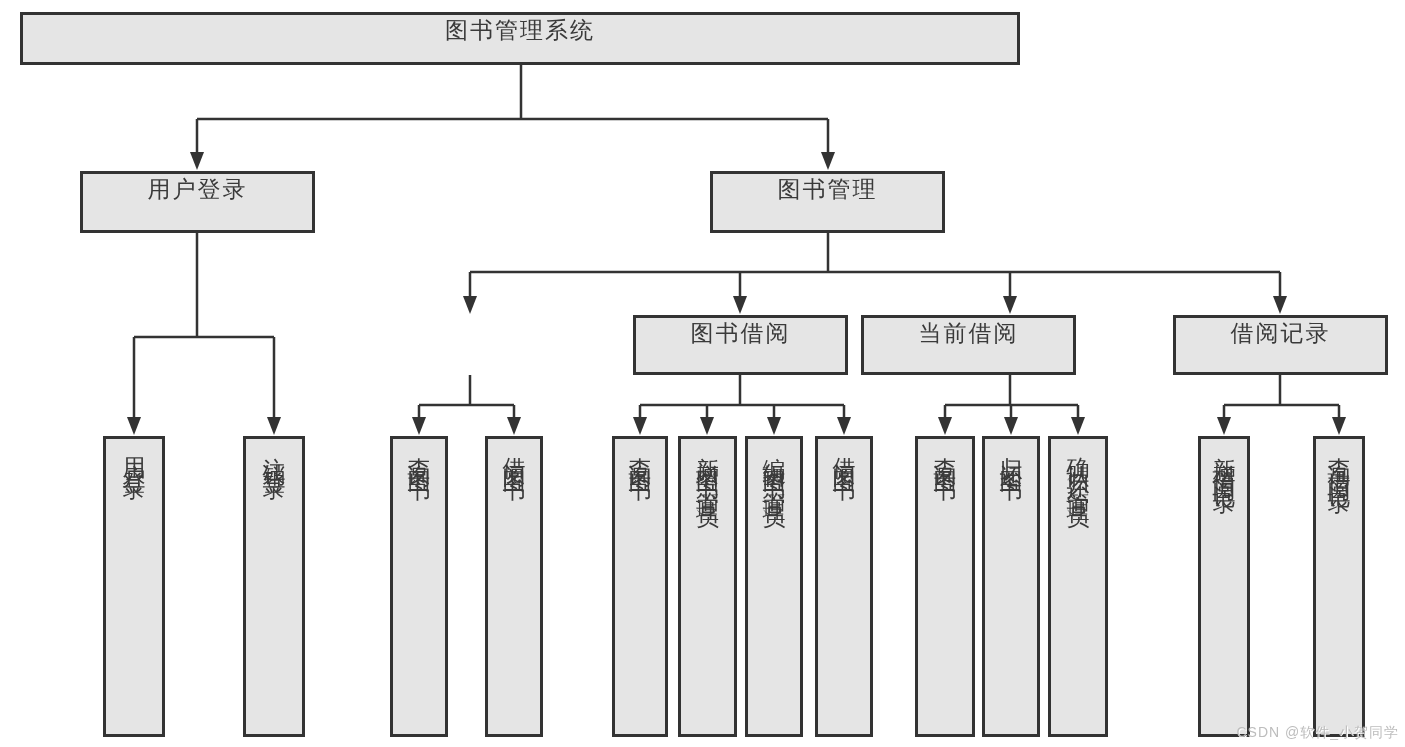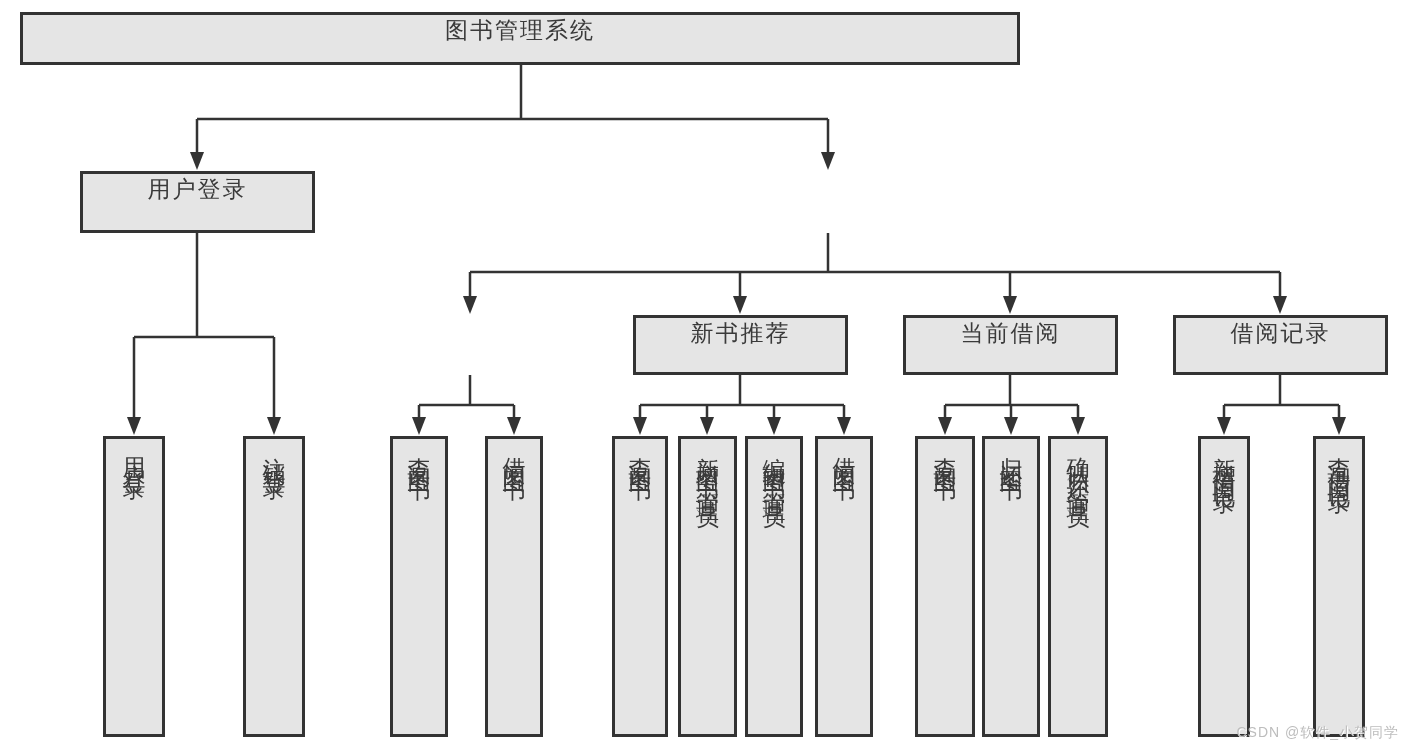--- a/index.html
+++ b/index.html
@@ -34,21 +34,21 @@
     font-size: 23px;
     letter-spacing: 2px;
     white-space: nowrap;
   }
   .root-box   { left: 20px;  top: 12px;  width: 1000px; height: 53px; }
   .lv2-a      { left: 80px;  top: 171px; width: 235px;  height: 62px; }
   .lv2-b      { left: 710px; top: 171px; width: 235px;  height: 62px; }
   .lv3        { top: 315px; width: 215px; height: 60px; }
   .lv3-a { left: 363px; }
   .lv3-b { left: 633px; }
-  .lv3-c { left: 903px; }
+  .lv3-c { left: 861px; }
   .lv3-d { left: 1173px; font-family: Liberation Serif, serif; }
   .leaf {
     top: 436px;
     height: 301px;
   }
   .v-label {
     writing-mode: vertical-lr;
     text-orientation: mixed;
     font-size: 23px;
     letter-spacing: 7px;
@@ -106,23 +106,26 @@
       </g>
   </svg>
 
   <div class="box root-box">
     <span class="h-label">图书管理系统</span>
   </div>
 
   <div class="box lv2-a">
     <span class="h-label">用户登录</span>
   </div>
+  <div class="box lv2-b">
+    <span class="h-label">图书管理</span>
+  </div>
 
   <div class="box lv3 lv3-b">
-    <span class="h-label">新书推荐</span>
+    <span class="h-label">图书借阅</span>
   </div>
   <div class="box lv3 lv3-c">
     <span class="h-label">当前借阅</span>
   </div>
   <div class="box lv3 lv3-d">
     <span class="h-label">借阅记录</span>
   </div>
 
   <div class="box leaf" style="left:103px;width:62px">
     <span class="v-label">用户登录</span>

